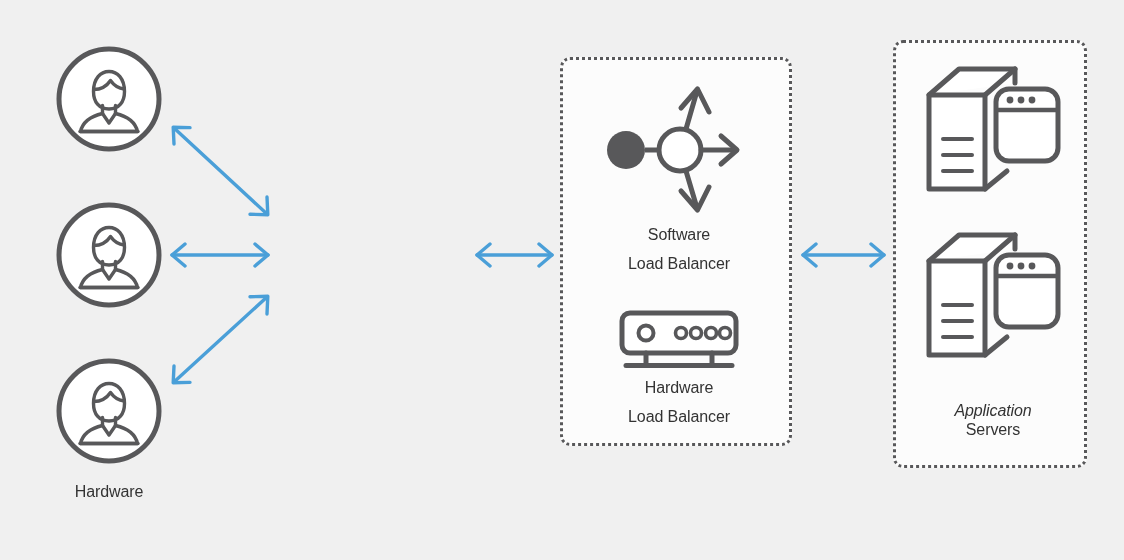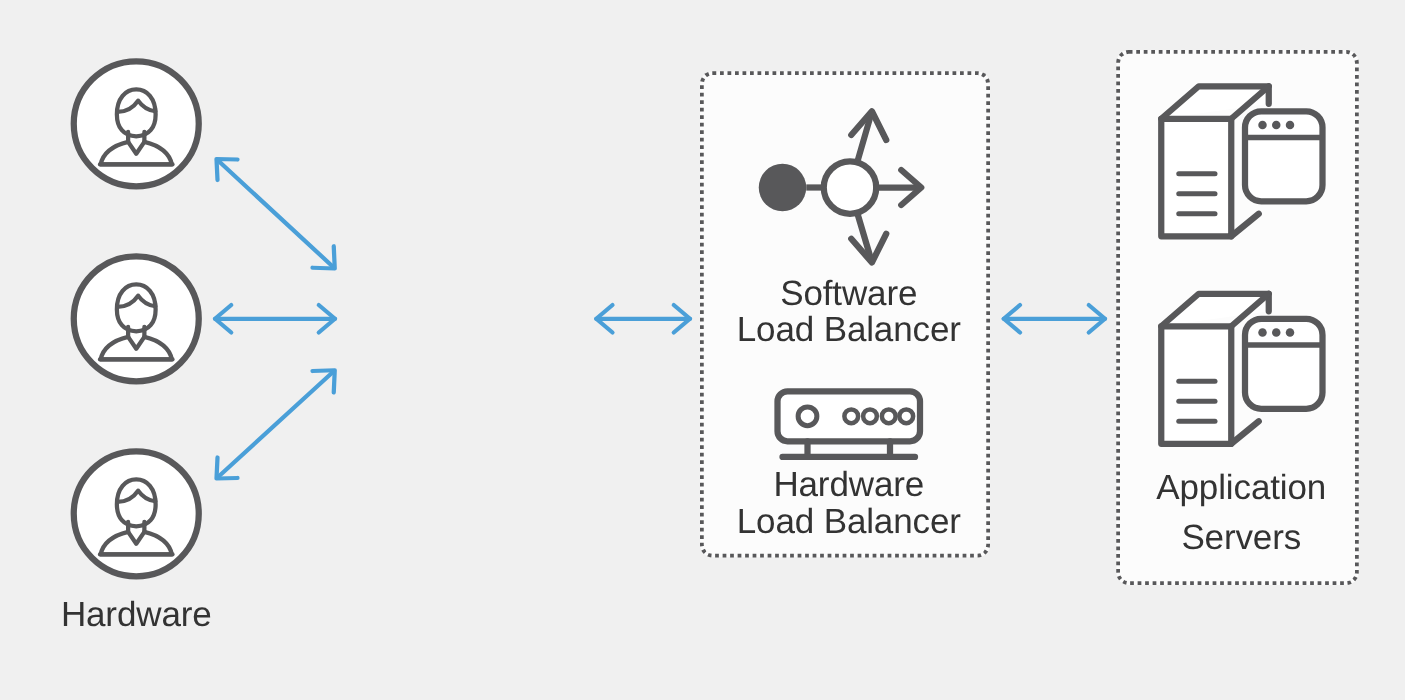--- a/index.html
+++ b/index.html
@@ -36,21 +36,21 @@
   .client {
     position: absolute;
     width: 108px;
     height: 108px;
   }
 
   
   .label {
     position: absolute;
     color: #333333;
-    font-size: 28px;
+    font-size: 16px;
     line-height: 29px;
     text-align: center;
     white-space: pre;
     letter-spacing: -0.1px;
   }
 
   svg { display: block; overflow: visible; }
 </style>
 </head>
 <body>
@@ -182,21 +182,21 @@
       </g>
       <rect x="77" y="28" width="62" height="72" rx="13" fill="#ffffff" stroke="#58585a" stroke-width="5"></rect>
       <path d="M77 49 L139 49" stroke="#58585a" stroke-width="4.5" fill="none"></path>
       <g fill="#58585a">
         <circle cx="91" cy="39" r="3.4"></circle>
         <circle cx="102" cy="39" r="3.4"></circle>
         <circle cx="113" cy="39" r="3.4"></circle>
       </g>
     </svg>
 
-    <div class="label" style="left:0; top:332px; width:194px;">Application</div>
+    <div class="label" style="left:0; top:353px; width:194px;font-style:italic;">Application</div>
     <div class="label" style="left:0; top:372px; width:194px;">Servers</div>
   </div>
 
   <svg class="abs" style="left:0; top:0;" width="1124" height="560">
     <g fill="none" stroke="#4a9fd8" stroke-width="3.4" stroke-linecap="round" stroke-linejoin="round">
 
       <g>
         <path d="M174 128 L267 214"></path>
         <path d="M174 144 L173.2 127.2 L190 127.6"></path>
         <path d="M267 197 L267.8 214.8 L250 214.2"></path>

